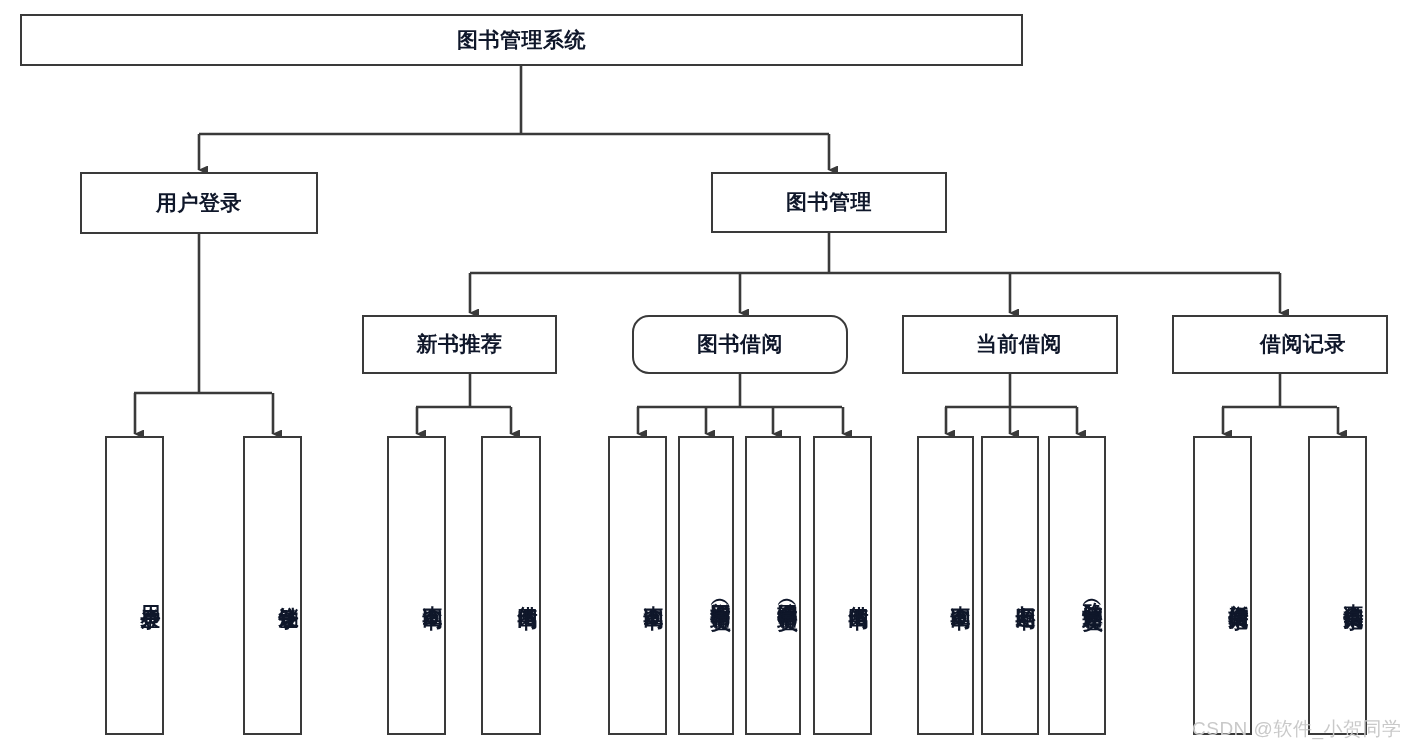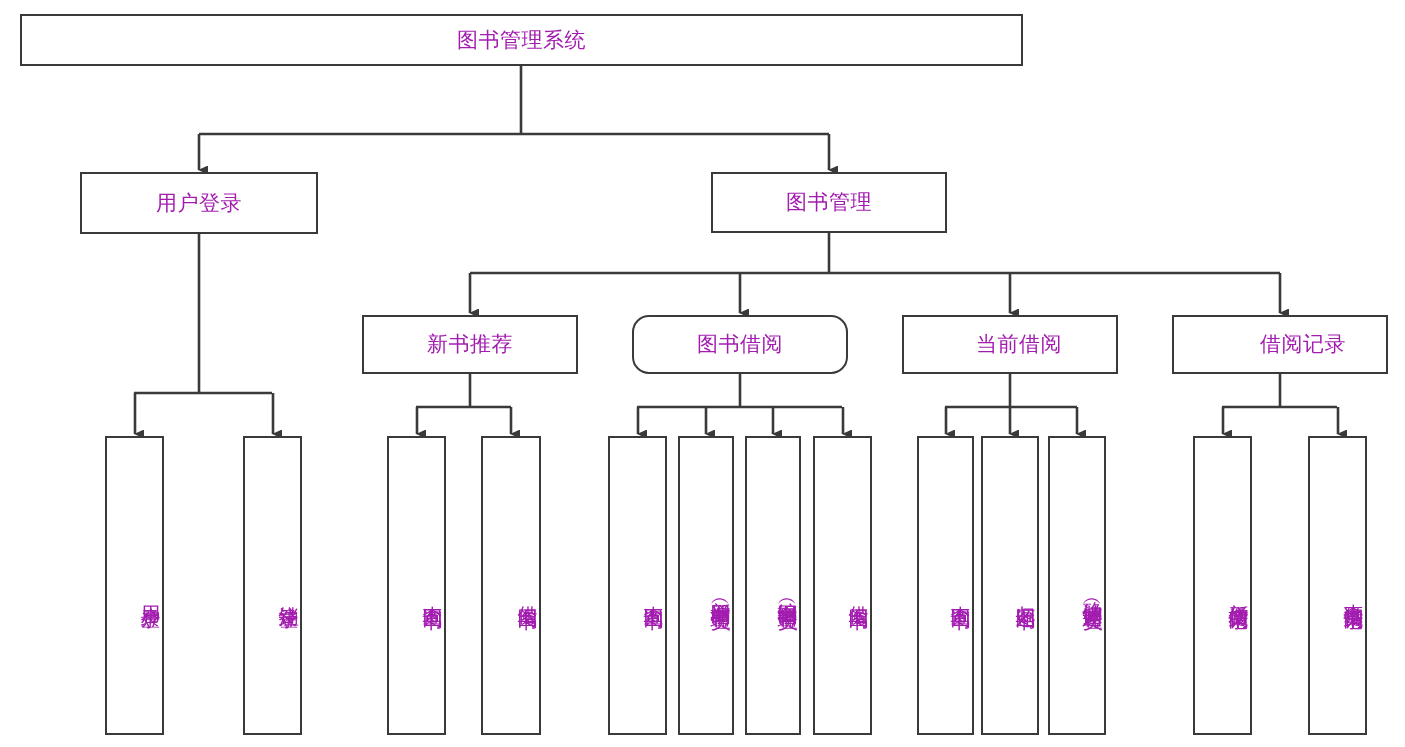--- a/index.html
+++ b/index.html
@@ -22,23 +22,24 @@
     width: 1405px; height: 747px;
     pointer-events: none;
   }
   .node {
     position: absolute;
     background: #ffffff;
     border: 2.4px solid #3a3a3a;
     display: flex;
     align-items: center;
     justify-content: center;
-    color: #a21caf;
+    color: #0f172a;
     text-align: center;
     line-height: 1.18;
+    font-weight: bold;
   }
   .node.horiz {
     font-size: 21px;
     letter-spacing: 0.5px;
   }
   .node.vert {
     writing-mode: vertical-rl;
     text-orientation: upright;
     font-size: 20px;
     align-items: flex-start;
@@ -112,21 +113,21 @@
   <div id="node-layer">
       <div class="node horiz" style="left: 20px; top: 14px; width: 1003px; height: 52px;">
         <span class="label">图书管理系统</span>
       </div>
       <div class="node horiz" style="left: 80px; top: 172px; width: 238px; height: 62px;">
         <span class="label">用户登录</span>
       </div>
       <div class="node horiz" style="left: 711px; top: 172px; width: 236px; height: 61px;">
         <span class="label">图书管理</span>
       </div>
-      <div class="node horiz" style="left: 362px; top: 315px; width: 216px; height: 59px;">
+      <div class="node horiz" style="left: 362px; top: 315px; width: 195px; height: 59px;">
         <span class="label">新书推荐</span>
       </div>
       <div class="node horiz" style="left: 632px; top: 315px; width: 216px; height: 59px; border-radius: 17px;">
         <span class="label">图书借阅</span>
       </div>
       <div class="node horiz" style="left: 902px; top: 315px; width: 216px; height: 59px; padding-left: 18px;">
         <span class="label">当前借阅</span>
       </div>
       <div class="node horiz" style="left: 1172px; top: 315px; width: 216px; height: 59px; padding-left: 46px;">
         <span class="label">借阅记录</span>
@@ -165,14 +166,15 @@
         <span class="label">确认归还（管理员）</span>
       </div>
       <div class="node vert" style="left: 1193px; top: 436px; width: 59px; height: 299px;">
         <span class="label">新增借阅记录</span>
       </div>
       <div class="node vert" style="left: 1308px; top: 436px; width: 59px; height: 299px;">
         <span class="label">查询借阅记录</span>
       </div>
     </div>
 
+  <div class="watermark" style="left: 1192px; top: 716px;">CSDN @软件_小贺同学</div>
 
 </div>
 
 </body></html>

